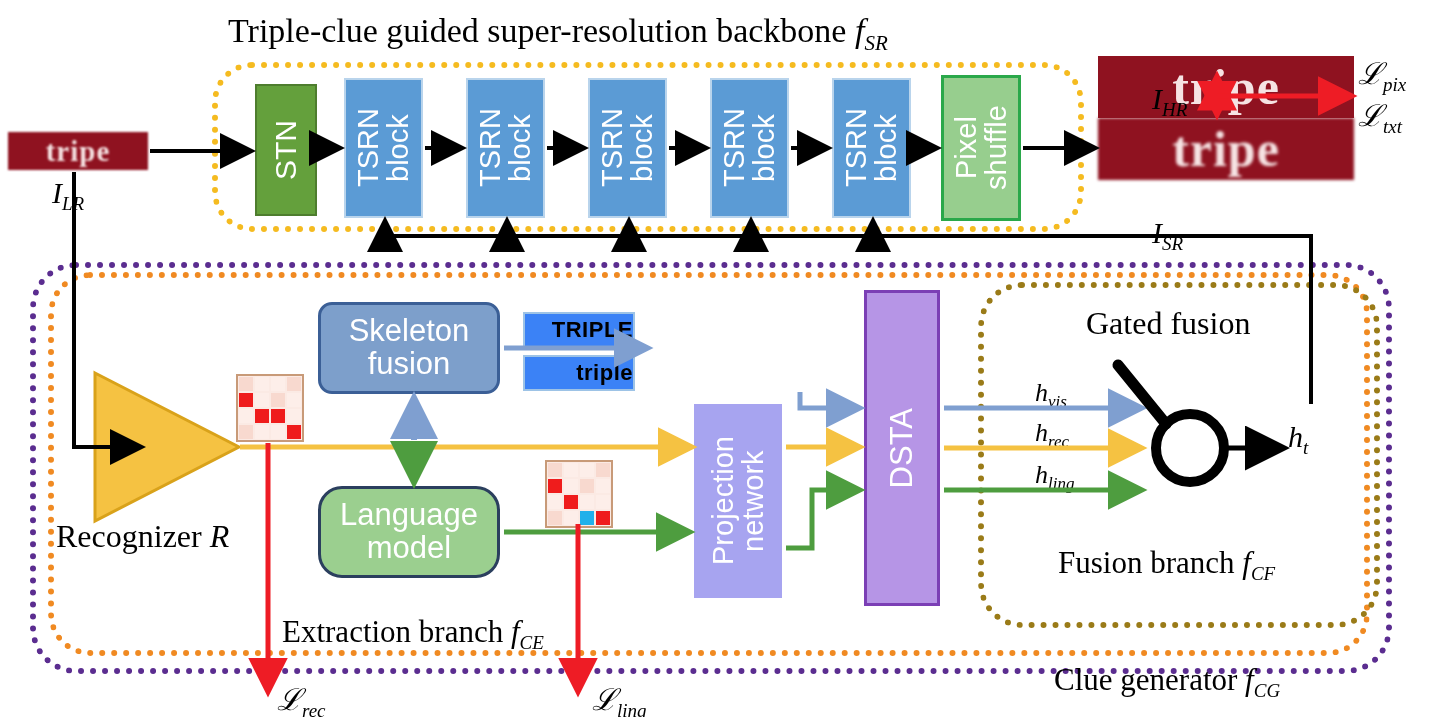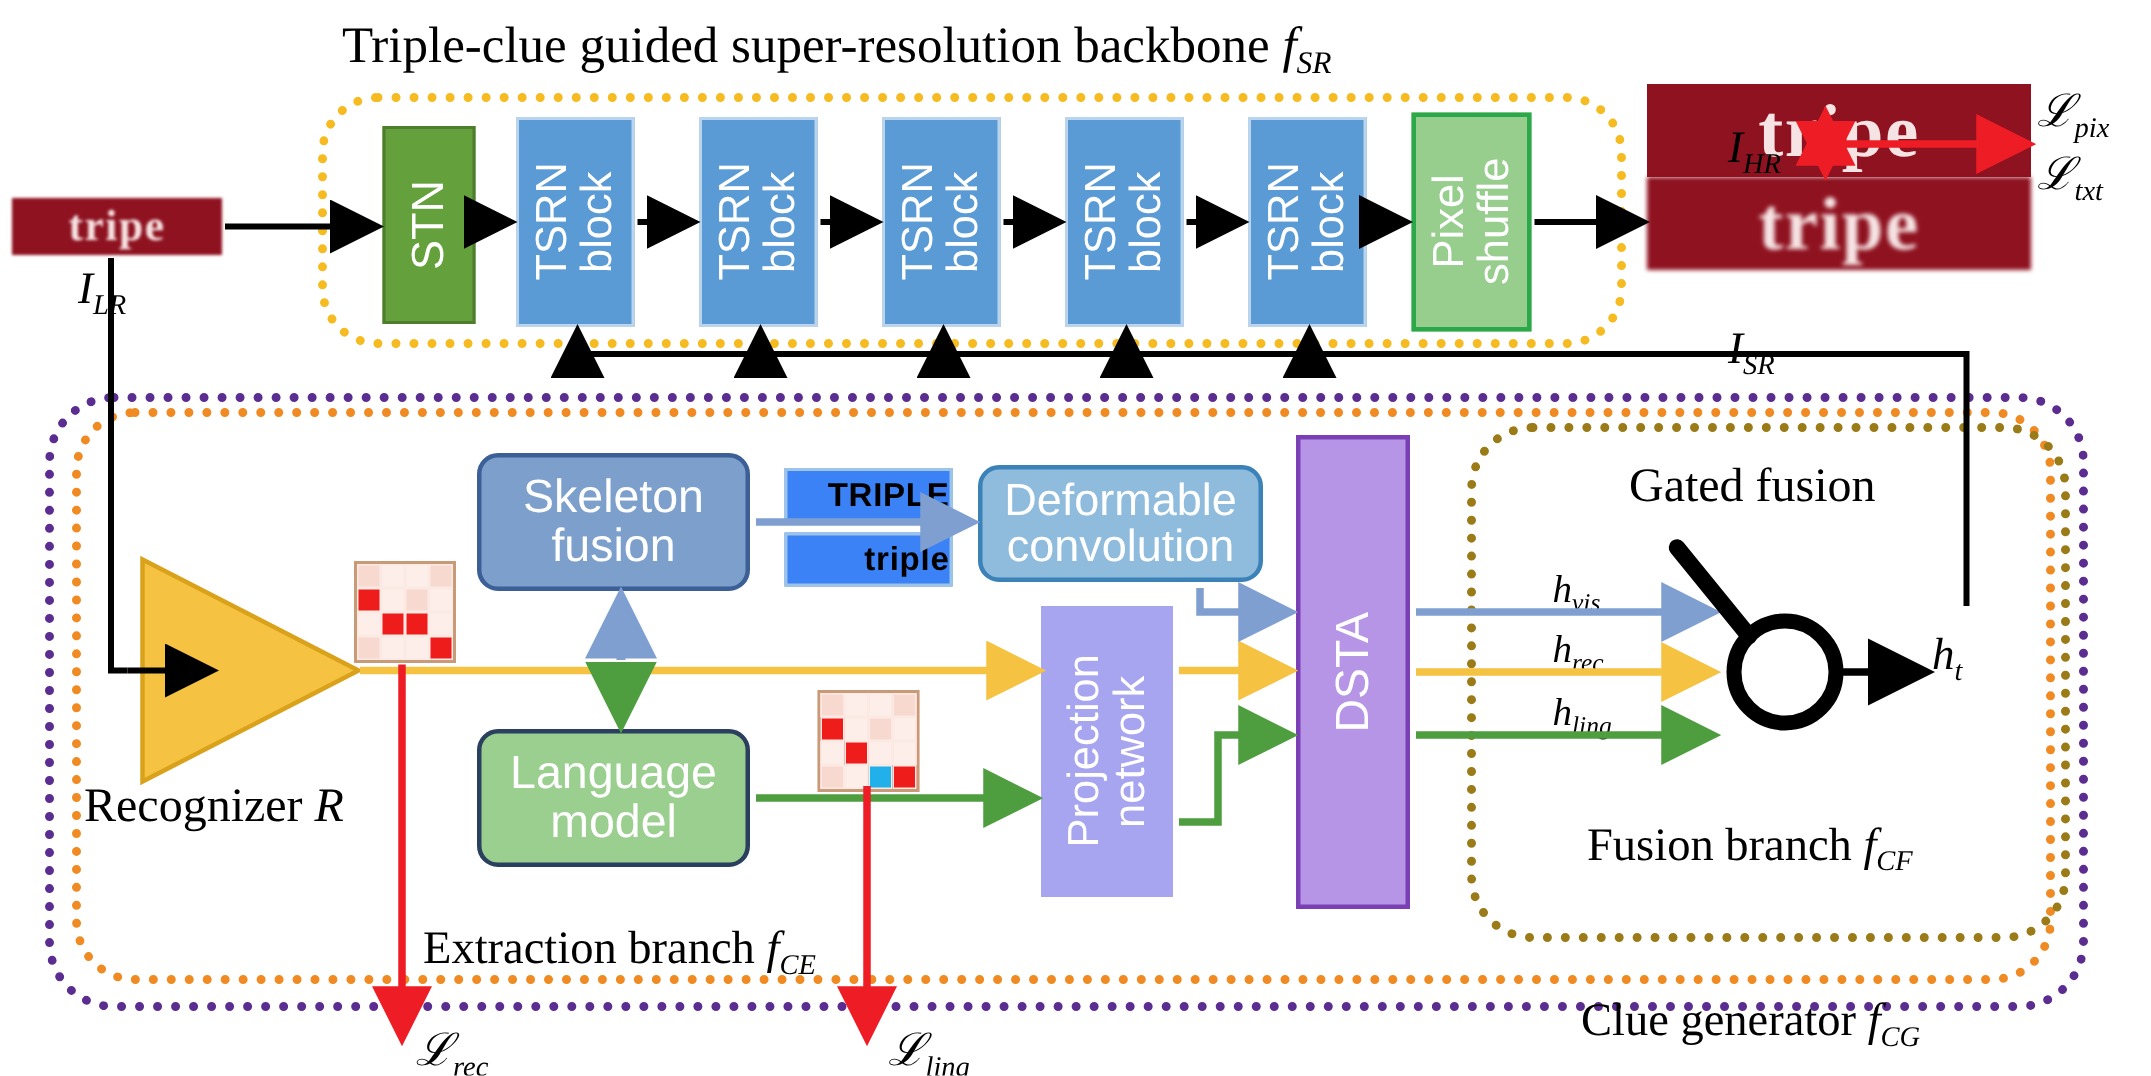--- a/index.html
+++ b/index.html
@@ -164,25 +164,22 @@
     <span>Skeleton fusion</span>
   </div>
 
   <div class="chip" style="left:523px;top:312px;width:108px;height:32px;font-size:22px;letter-spacing:0.5px;">
     <span>TRIPLE</span>
   </div>
   <div class="chip" style="left:523px;top:355px;width:108px;height:32px;font-size:22px;letter-spacing:0.5px;">
     <span>triple</span>
   </div>
 
-  <div class="box deform" style="left:652px;top:310px;width:190px;height:78px;">
-    <span>Deformable convolution</span>
-  </div>
-
-  <div class="box lang" style="left:318px;top:486px;width:182px;height:92px;">
+
+  <div class="box lang" style="left:318px;top:486px;width:182px;height:92px;border-radius:24px;">
     <span>Language model</span>
   </div>
 
   <div class="box proj" style="left:694px;top:404px;width:88px;height:194px;">
     <span class="vtext">Projection network</span>
   </div>
 
   <div class="box dsta" style="left:864px;top:290px;width:76px;height:316px;">
     <span class="vtext">DSTA</span>
   </div>

